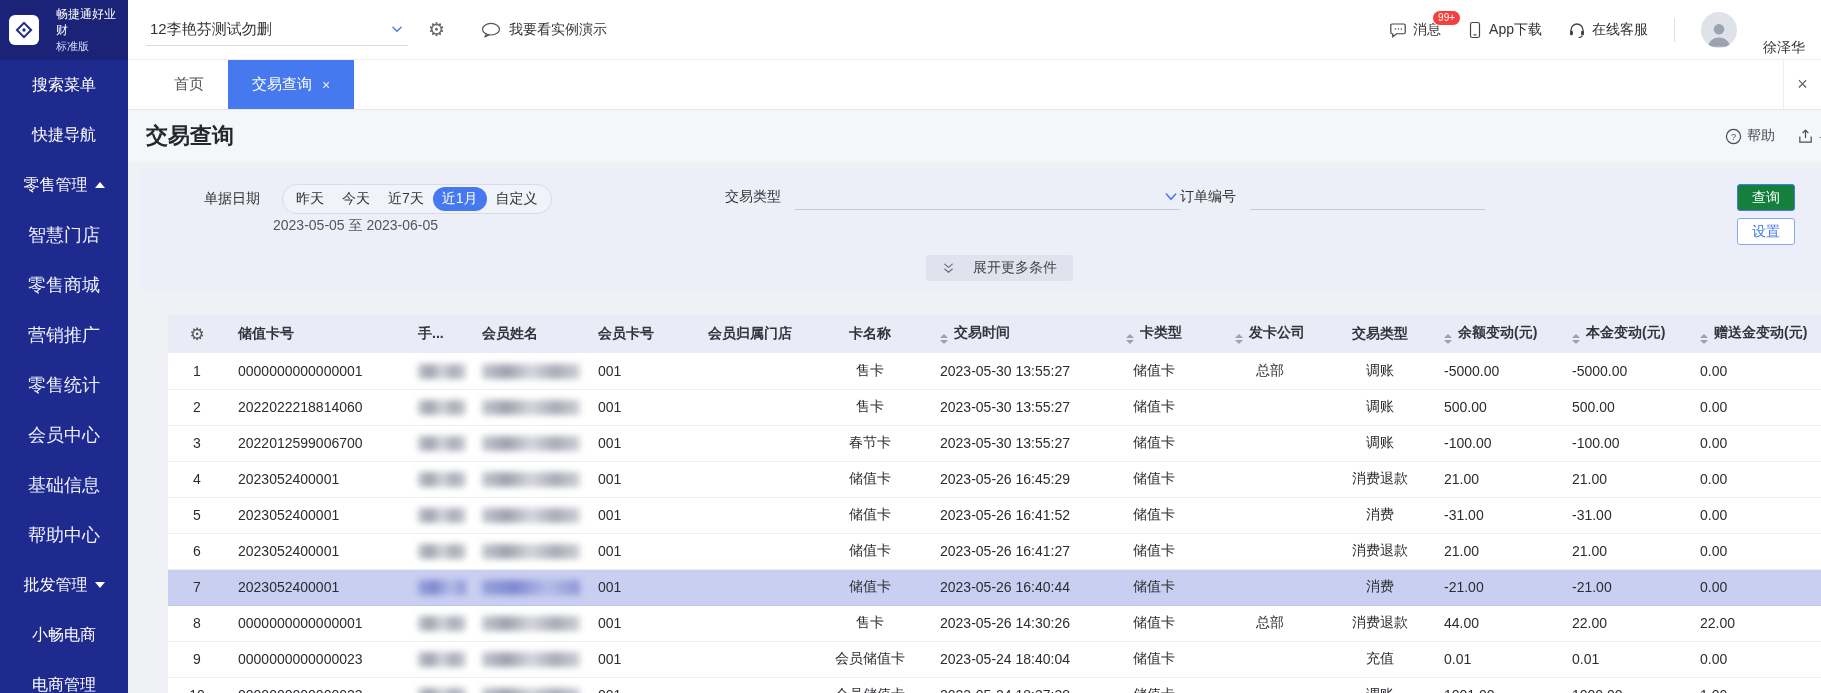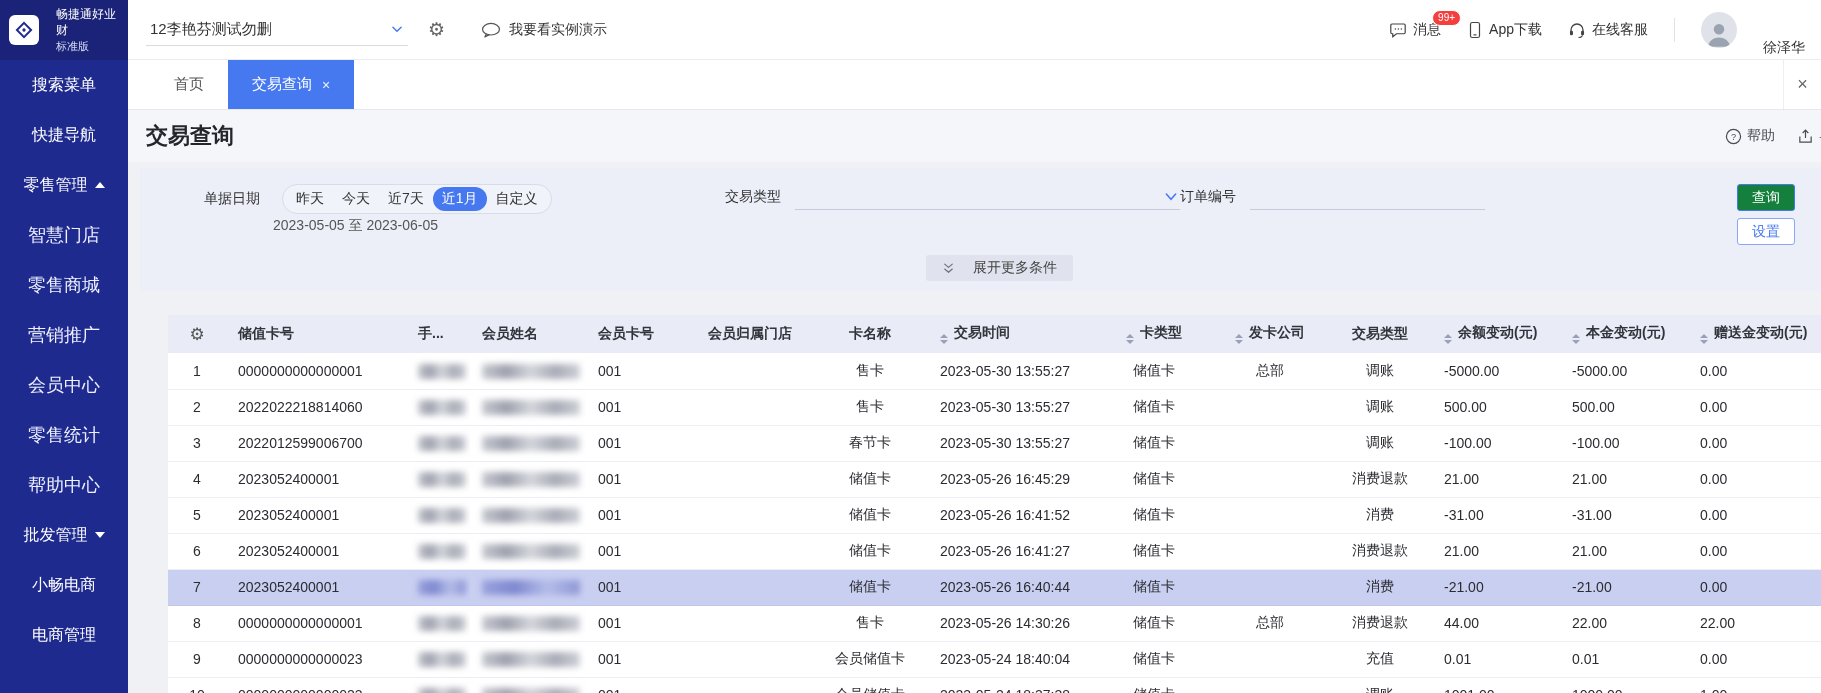--- a/index.html
+++ b/index.html
@@ -119,24 +119,27 @@
         <div class="side-item sub">
           <span>智慧门店</span>
         </div>
         <div class="side-item sub">
           <span>零售商城</span>
         </div>
         <div class="side-item sub">
           <span>营销推广</span>
         </div>
         <div class="side-item sub">
+          <span>零售统计</span>
+        </div>
+        <div class="side-item sub">
           <span>会员中心</span>
         </div>
         <div class="side-item sub">
-          <span>零售统计</span>
+          <span>基础信息</span>
         </div>
         <div class="side-item sub">
           <span>帮助中心</span>
         </div>
         <div class="side-item group">
           <span>批发管理</span>
           <span class="tri down"></span>
         </div>
         <div class="side-item top">
           <span>小畅电商</span>

